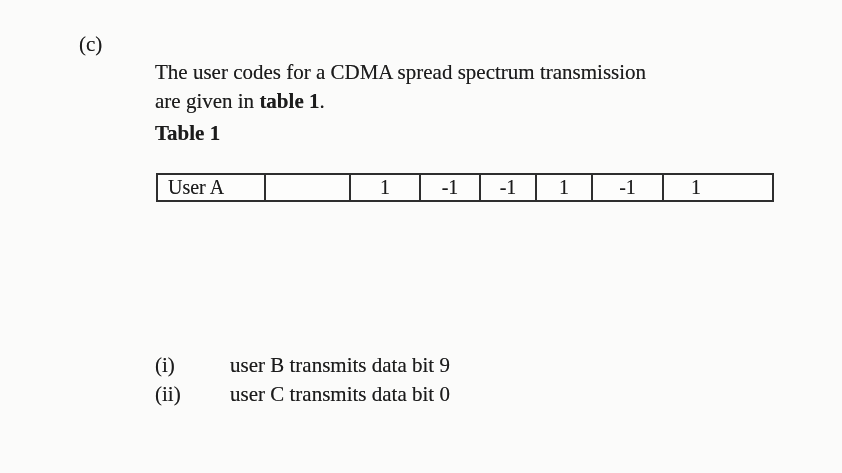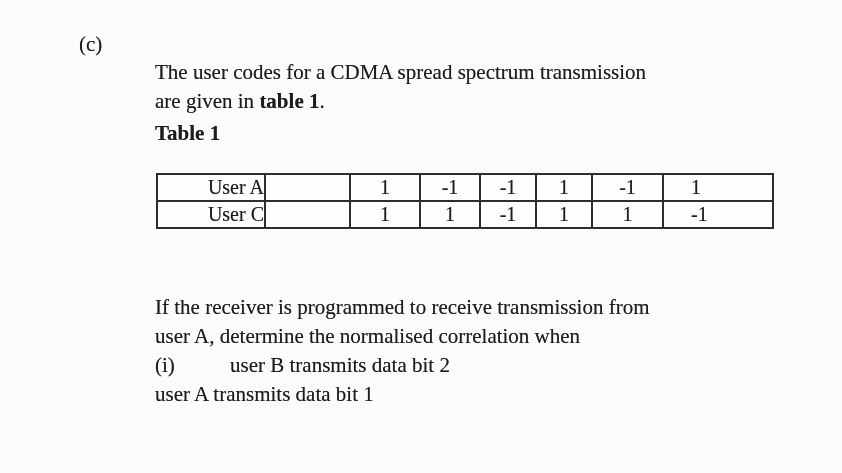--- a/index.html
+++ b/index.html
@@ -59,21 +59,21 @@
     height: 25px;
     font-size: 20px;
     line-height: 25px;
     text-align: center;
     padding: 0;
     overflow: hidden;
     white-space: nowrap;
     text-shadow: 0 0 0.4px rgba(30,30,30,0.55);
   }
   table.codes td.user-cell {
-    text-align: right;
+    text-align: left;
     padding-left: 10px;
   }
   table.codes td.last-col {
     text-align: left;
     padding-left: 27px;
   }
   .followup {
     position: absolute;
     left: 155px;
     top: 293px;
@@ -122,43 +122,30 @@
       <tr>
         <td class="user-cell">User A</td>
         <td></td>
         <td>1</td>
         <td>-1</td>
         <td>-1</td>
         <td>1</td>
         <td>-1</td>
         <td class="last-col">1</td>
       </tr>
-      <tr>
-        <td class="user-cell">User C</td>
-        <td></td>
-        <td>1</td>
-        <td>1</td>
-        <td>-1</td>
-        <td>1</td>
-        <td>1</td>
-        <td class="last-col">-1</td>
-      </tr>
     </tbody>
   </table>
 
-  <div class="txt followup">
-    <span>If the receiver is programmed to receive transmission from</span><br>
-    <span>user A, determine the normalised correlation when</span>
-  </div>
 
   <div class="txt sublist">
     <div class="sublist-row">
       <span class="sublist-numeral">(i)</span>
-      <span>user B transmits data bit 2</span>
+      <span>user B transmits data bit 9</span>
     </div>
     <div class="sublist-row">
+      <span class="sublist-numeral">(ii)</span>
+      <span>user C transmits data bit 0</span>
     </div>
     <div class="sublist-row">
-      <span>user A transmits data bit 1</span>
     </div>
   </div>
 
 </div>
 
 </body></html>

